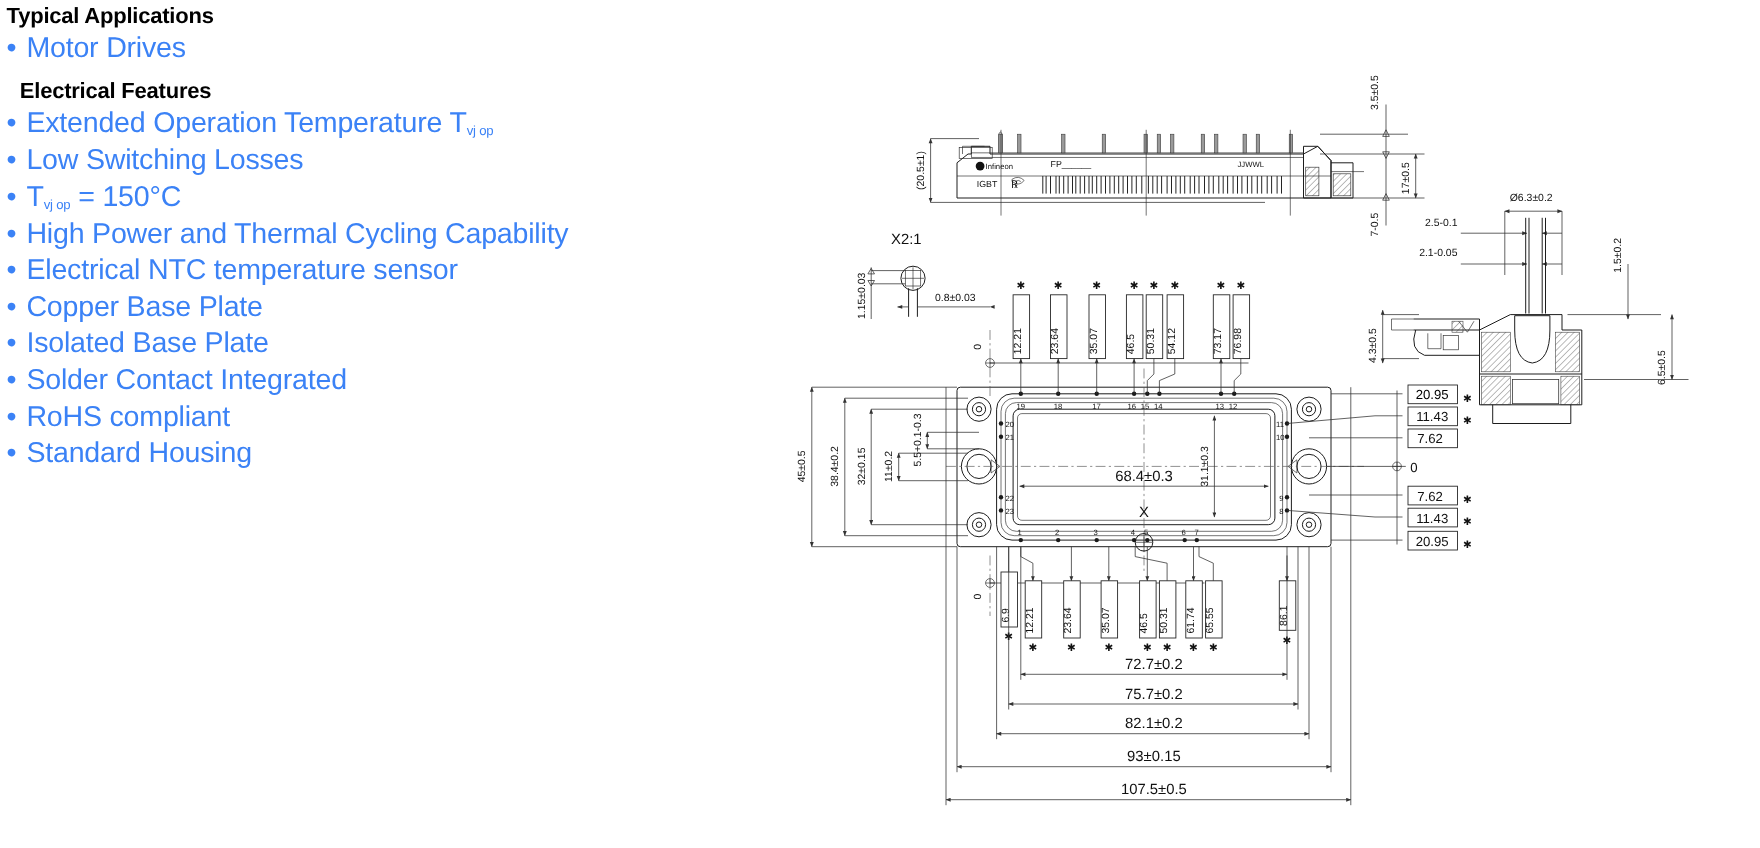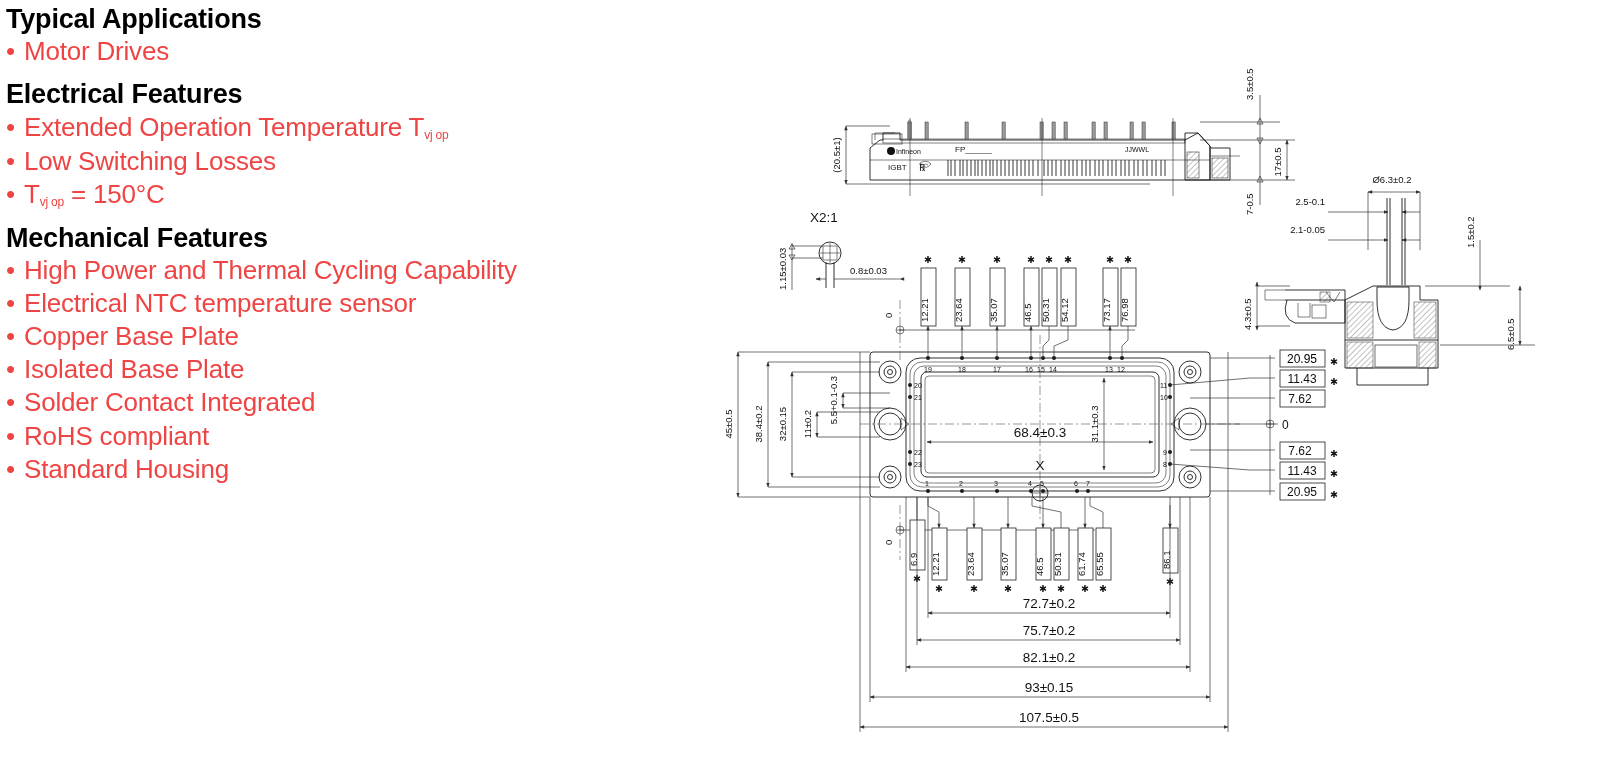--- a/index.html
+++ b/index.html
@@ -11,26 +11,26 @@
     overflow:hidden;
     position:relative;
   }
 
   
   #features-column {
     position:absolute; left:0; top:0; width:740px; height:771px;
     padding:4px 0 0 6px;
   }
   .feat-heading {
-    font-size:27px; font-weight:bold; color:#000;
+    font-size:20px; font-weight:bold; color:#000;
     line-height:1.12; margin:0 0 2px 0; letter-spacing:-0.2px;
   }
-  .feat-heading.spaced { margin-top:13px; }
+  .feat-heading.spaced { margin-top:13px;margin-left:12px; }
   .feat-item {
-    font-size:26px; color:#ef4444; line-height:1.16;
+    font-size:26px; color:#3b82f6; line-height:1.16;
     margin:0 0 3px 0; white-space:nowrap; letter-spacing:-0.2px;
   }
   .feat-item .bullet { display:inline-block; width:18px; }
   .sub { font-size:12px; vertical-align:-3px; }
 
   
   #drawing {
     position:absolute; left:720px; top:0; width:880px; height:771px;
   }
   #drawing svg { display:block; }
@@ -49,21 +49,20 @@
   <div class="feat-item">
     <span class="bullet">•</span><span>Extended Operation Temperature T</span><span class="sub">vj op</span>
   </div>
   <div class="feat-item">
     <span class="bullet">•</span><span>Low Switching Losses</span>
   </div>
   <div class="feat-item">
     <span class="bullet">•</span><span>T</span><span class="sub">vj op</span><span> = 150°C</span>
   </div>
 
-  <div class="feat-heading spaced">Mechanical Features</div>
   <div class="feat-item">
     <span class="bullet">•</span><span>High Power and Thermal Cycling Capability</span>
   </div>
   <div class="feat-item">
     <span class="bullet">•</span><span>Electrical NTC temperature sensor</span>
   </div>
   <div class="feat-item">
     <span class="bullet">•</span><span>Copper Base Plate</span>
   </div>
   <div class="feat-item">

